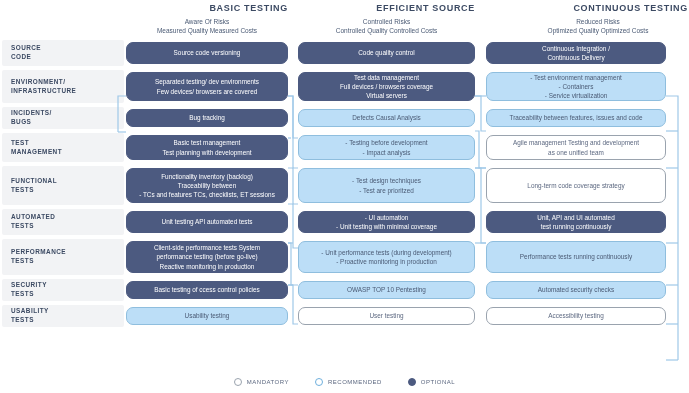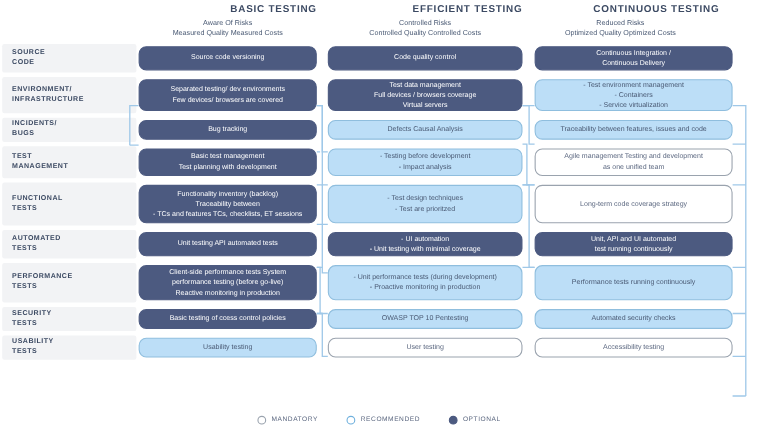--- a/index.html
+++ b/index.html
@@ -78,25 +78,25 @@
 
 <div id="root">
 
   <div class="col-headers">
       <div class="col-head" style="left: 126px; width: 162px;">
         <div class="ch-title">BASIC TESTING</div>
         <div class="ch-sub" style="white-space: pre-line;">Aware Of Risks
 Measured Quality Measured Costs</div>
       </div>
       <div class="col-head" style="left: 298px; width: 177px;">
-        <div class="ch-title">EFFICIENT TESTING</div>
+        <div class="ch-title">EFFICIENT SOURCE</div>
         <div class="ch-sub" style="white-space: pre-line;">Controlled Risks
 Controlled Quality Controlled Costs</div>
       </div>
-      <div class="col-head" style="left: 474px; width: 180px;">
+      <div class="col-head" style="left: 508px; width: 180px;">
         <div class="ch-title">CONTINUOUS TESTING</div>
         <div class="ch-sub" style="white-space: pre-line;">Reduced Risks
 Optimized Quality Optimized Costs</div>
       </div>
     </div>
 
   <div class="rows">
       <div class="row" style="height: 30px;">
         <div class="row-band">
           <div class="row-label">SOURCE

